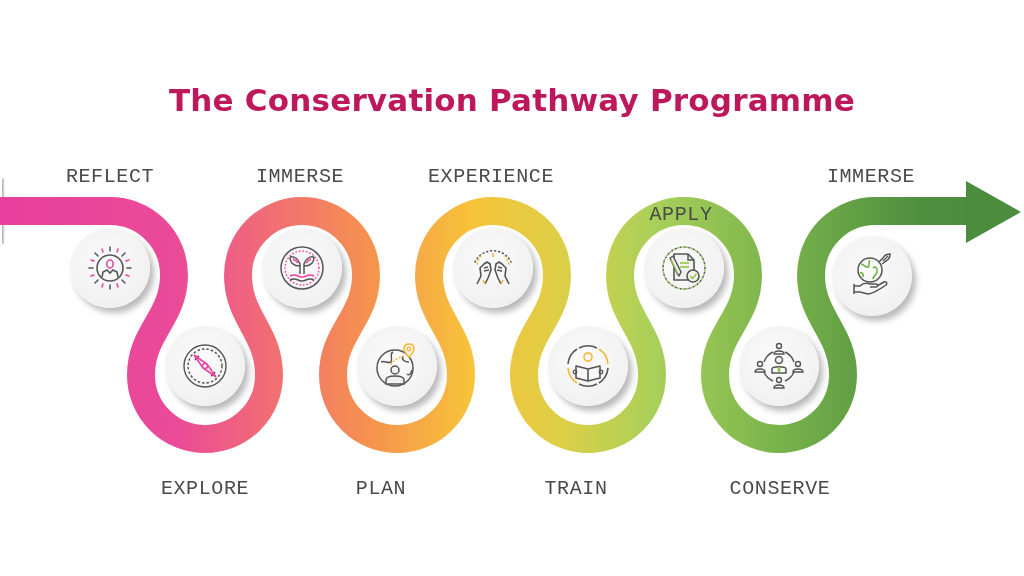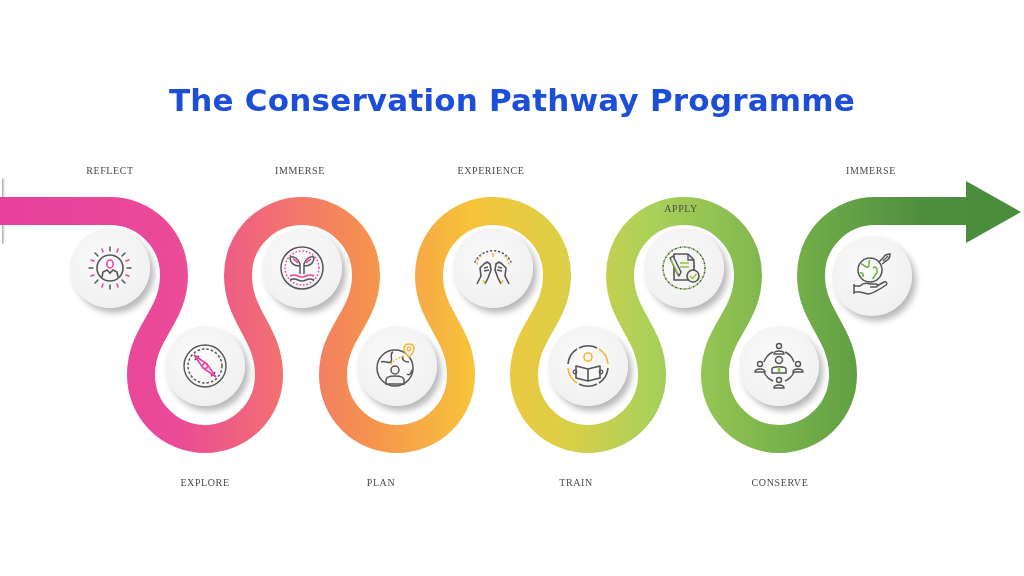--- a/index.html
+++ b/index.html
@@ -1,19 +1,19 @@
 <!DOCTYPE html>
 <html><head>
 <meta charset="utf-8">
 <style>
   html, body { margin:0; padding:0; background:#ffffff; }
   body { width:1024px; height:576px; position:relative; overflow:hidden; font-family:"DejaVu Sans", sans-serif; }
-  .title { position:absolute; left:0; top:82px; width:1024px; text-align:center; font-family:"DejaVu Sans", sans-serif; font-weight:bold; font-size:31px; color:#1d4ed8; letter-spacing:0.2px; }
+  .title { position:absolute; left:0; top:82px; width:1024px; text-align:center; font-family:"DejaVu Sans", sans-serif; font-weight:bold; font-size:31px; color:#be185d; letter-spacing:0.2px; }
   svg.stage { position:absolute; left:0; top:0; }
-  .label { position:absolute; width:200px; margin-left:-100px; text-align:center; font-family:Liberation Serif, serif; font-size:10px; color:#4a4a4a; letter-spacing:0.6px; }
+  .label { position:absolute; width:200px; margin-left:-100px; text-align:center; font-family:Liberation Mono, monospace; font-size:20px; color:#4a4a4a; letter-spacing:0.6px; }
   .step { position:absolute; width:0; height:0; }
   .disk { position:absolute; width:80px; height:80px; left:-40px; top:-40px; border-radius:50%; background:radial-gradient(circle at 45% 40%, #fbfbfb 0%, #f1f1f1 70%, #e6e6e6 100%); box-shadow: 4px 5px 6px rgba(0,0,0,0.28), 0 0 0 2px #ffffff; }
   .icon { position:absolute; left:-26px; top:-26px; width:52px; height:52px; }
   .edge-shadow { position:absolute; left:2px; top:178px; width:3px; height:66px; background:linear-gradient(to right, rgba(0,0,0,0.35), rgba(0,0,0,0)); border-radius:2px; }
 </style>
 </head>
 <body>
 
 <div class="title">The Conservation Pathway Programme</div>
 

